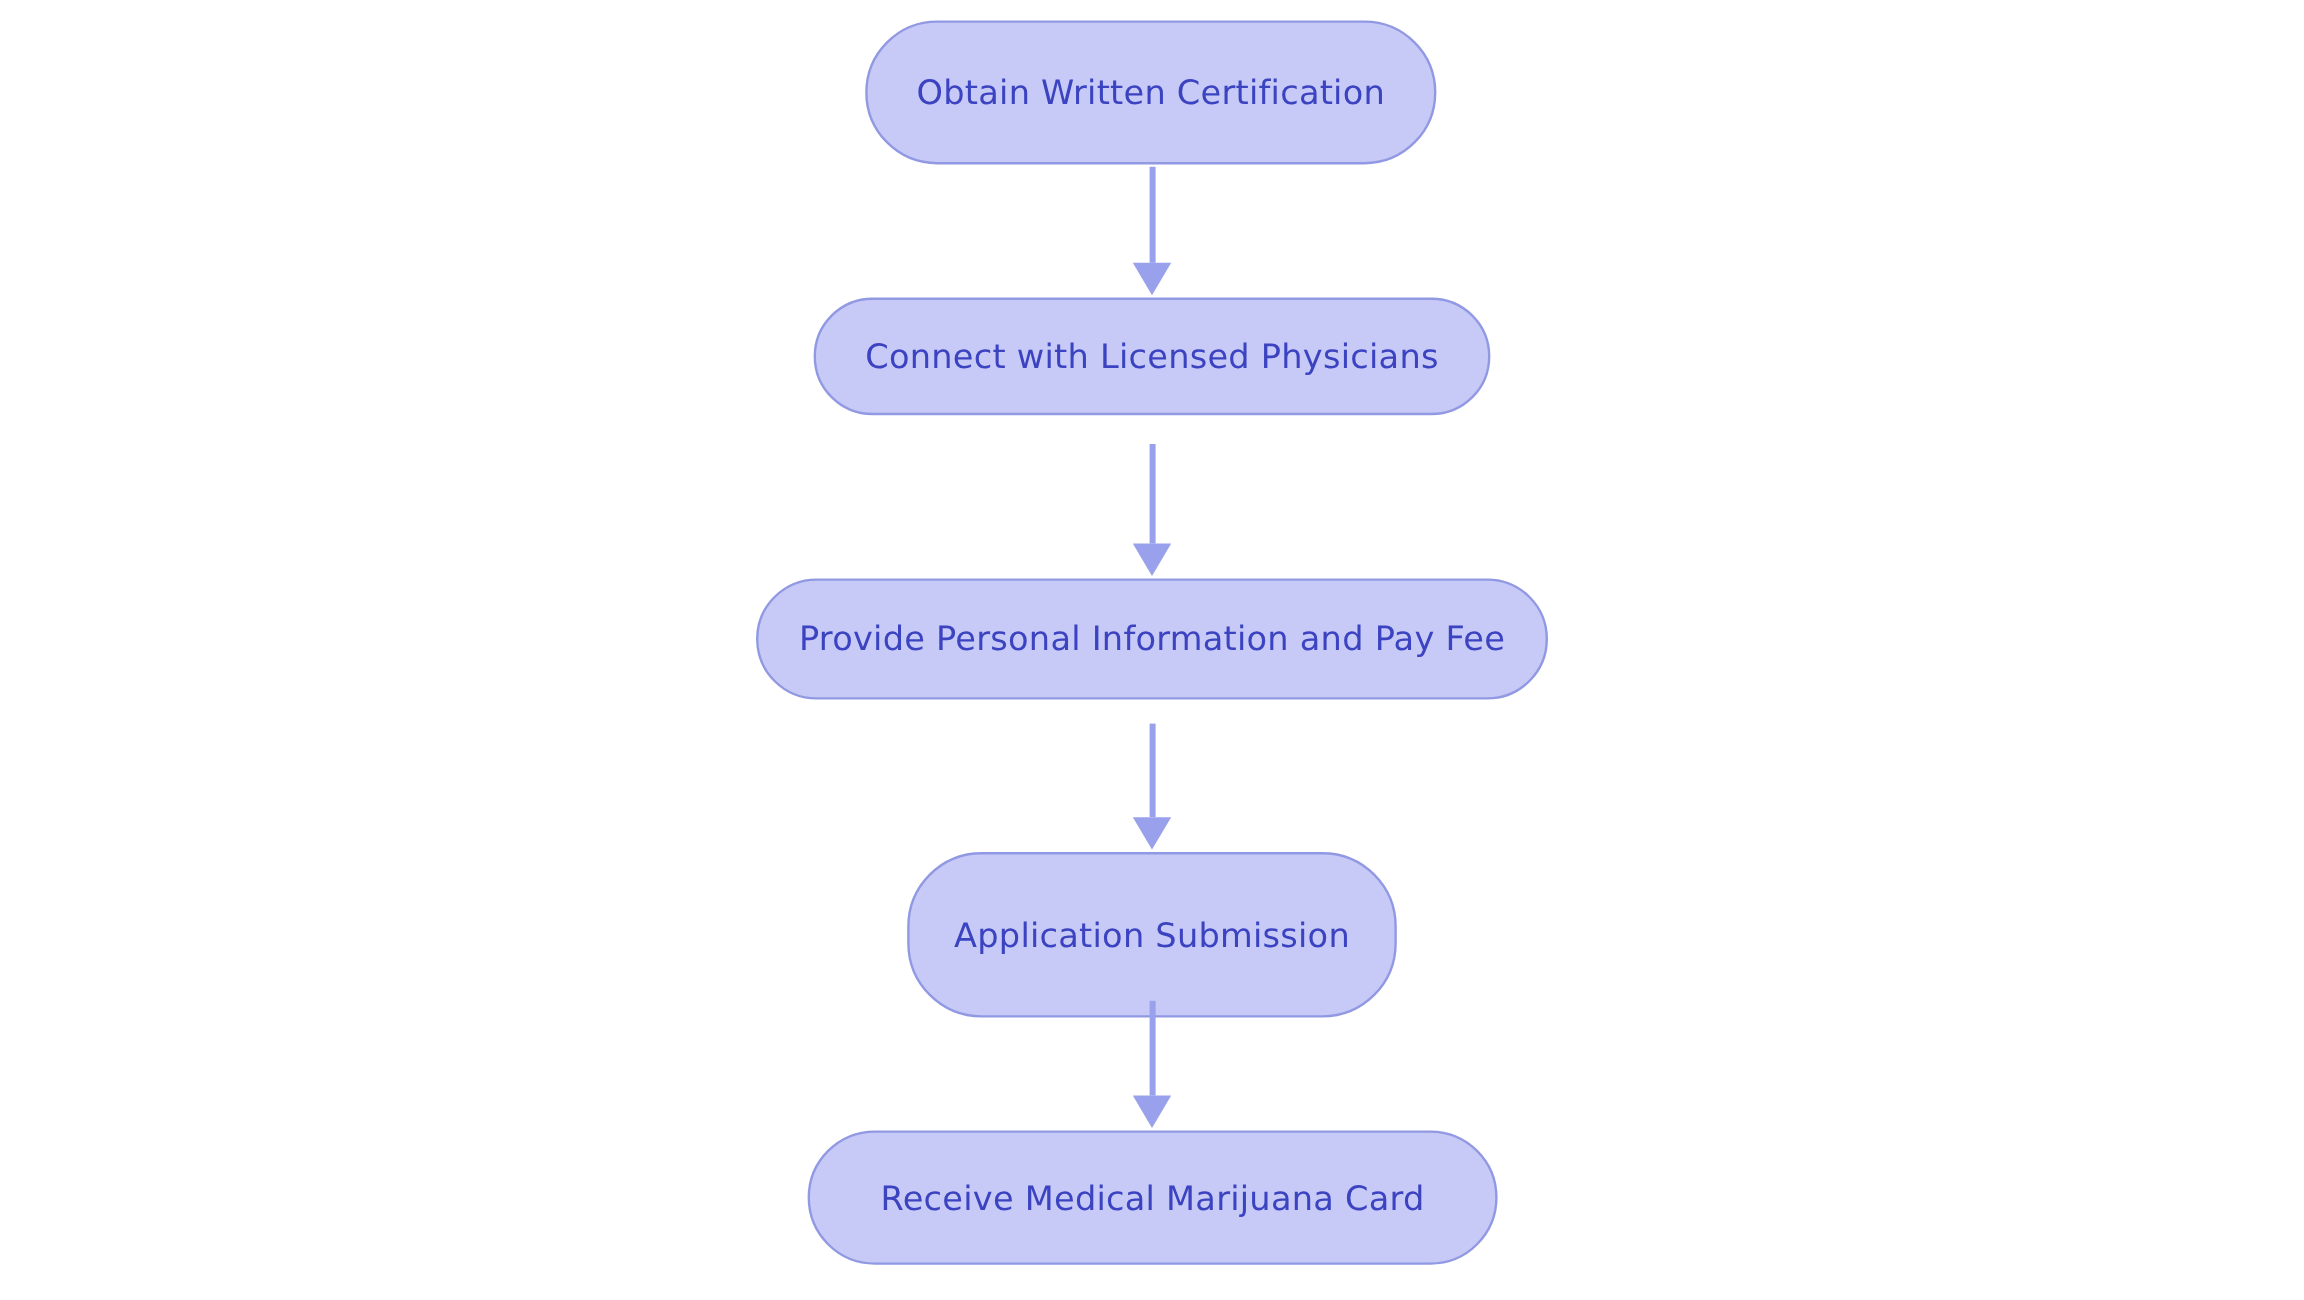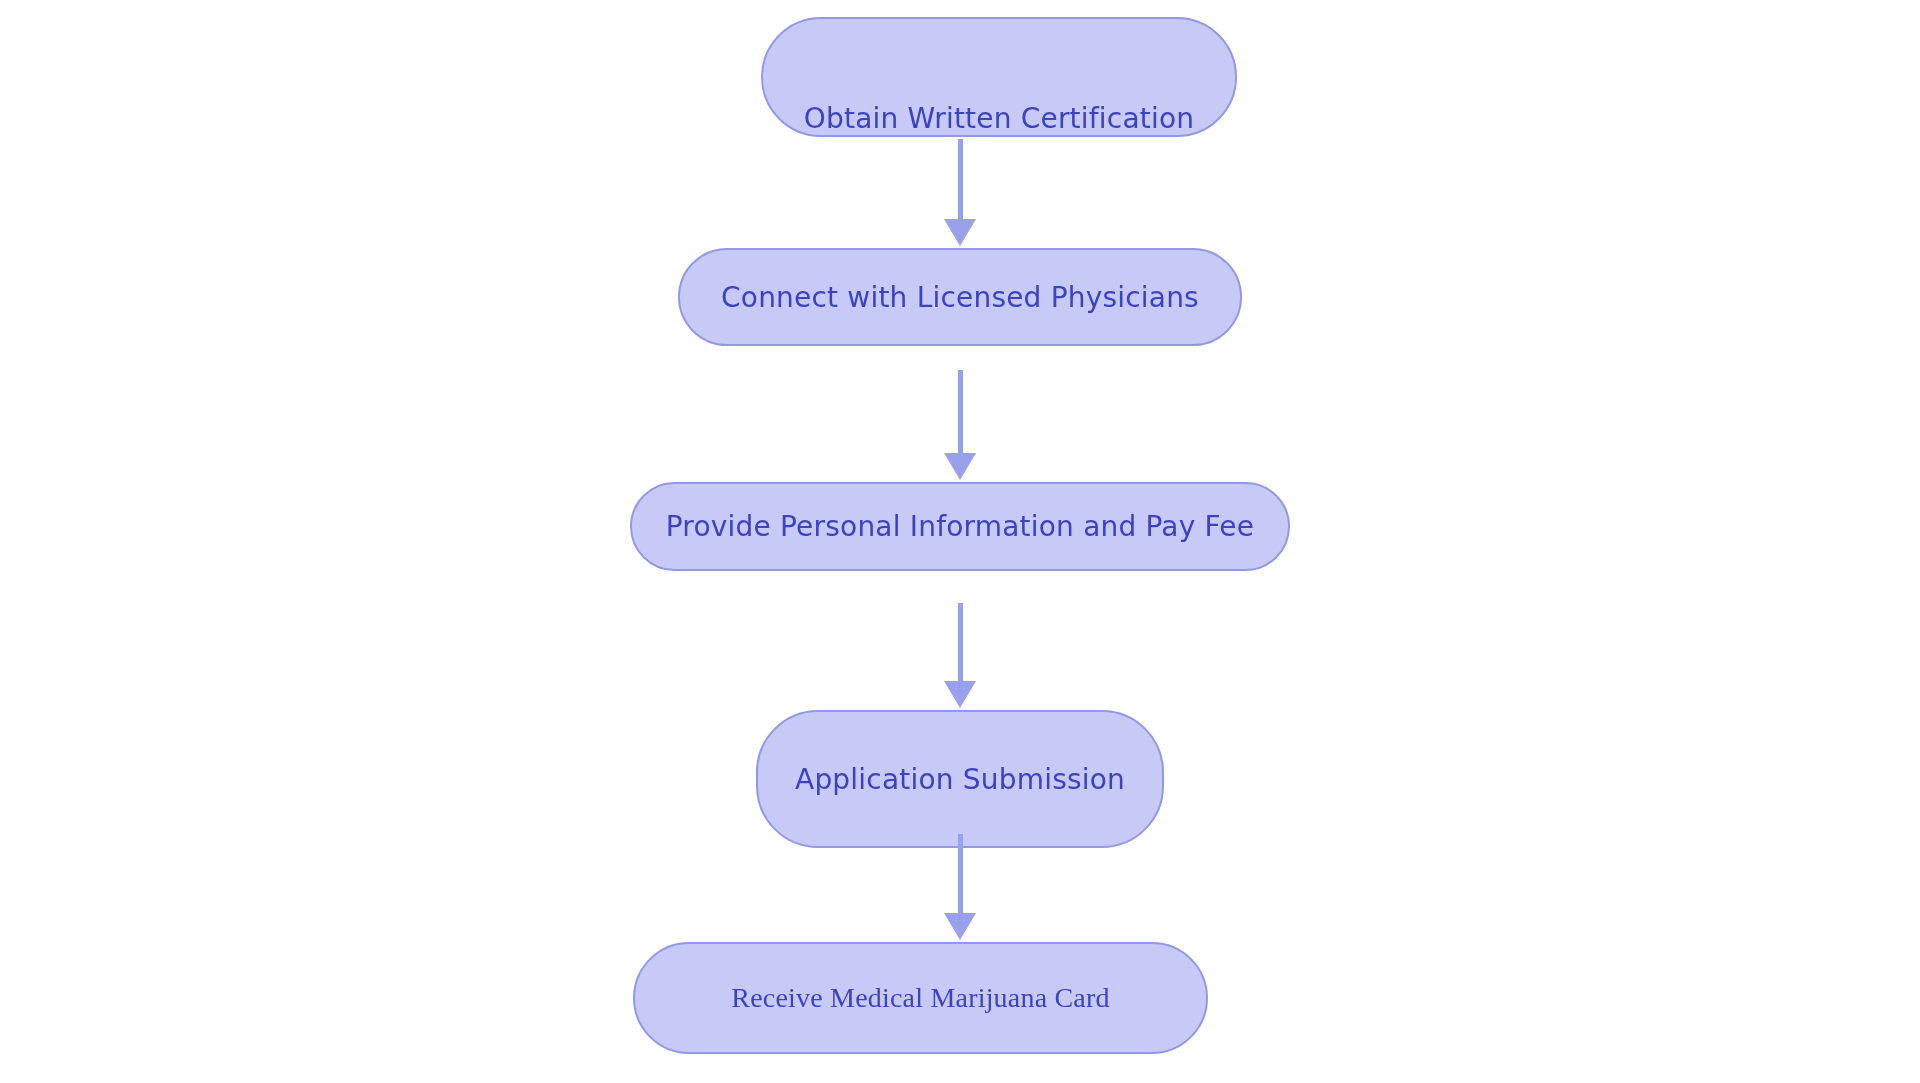--- a/index.html
+++ b/index.html
@@ -24,25 +24,25 @@
     justify-content: center;
     background: var(--node-fill, #c7caf7);
     border: 2px solid var(--node-border, #9199e3);
     border-radius: 62px;
     color: var(--node-text, #3b43c0);
     font-size: 28px;
     letter-spacing: 0.2px;
     white-space: nowrap;
     text-align: center;
   }
-  .n1 { left: 761px; top: 17px;  width: 476px; height: 120px; align-items: flex-end; }
+  .n1 { left: 721px; top: 17px;  width: 476px; height: 120px; }
   .n2 { left: 678px; top: 248px; width: 564px; height: 98px; }
-  .n3 { left: 630px; top: 482px; width: 660px; height: 89px; }
+  .n3 { left: 630px; top: 482px; width: 660px; height: 101px; }
   .n4 { left: 756px; top: 710px; width: 408px; height: 138px; }
-  .n5 { left: 633px; top: 942px; width: 575px; height: 112px; font-family: Liberation Serif, serif; }
+  .n5 { left: 673px; top: 942px; width: 575px; height: 112px; }
 
   .arrow {
     position: absolute;
     left: 960px;
     transform: translateX(-50%);
     display: flex;
     flex-direction: column;
     align-items: center;
   }
   .arrow-line {

